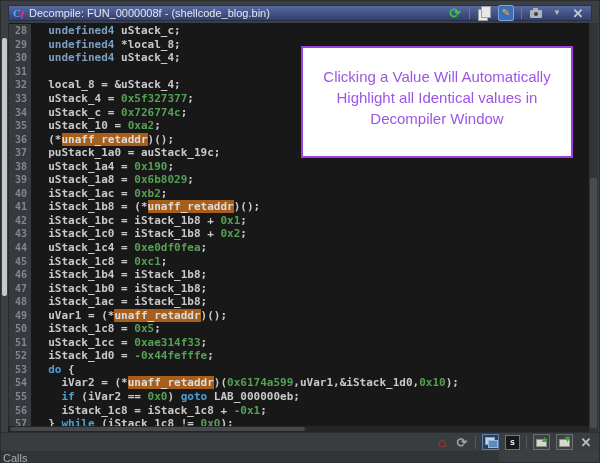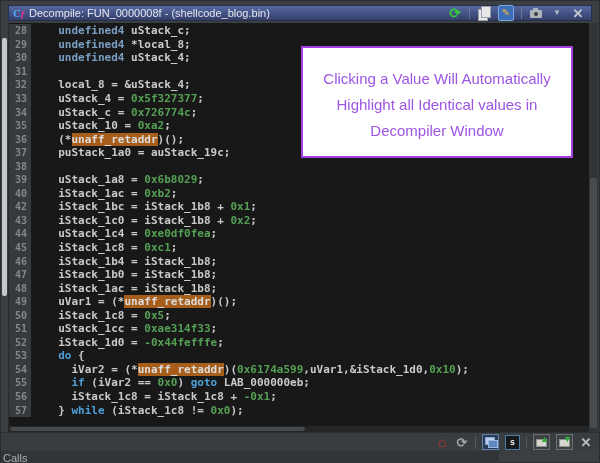--- a/index.html
+++ b/index.html
@@ -46,21 +46,21 @@
   .code-rows{position:absolute;left:0;top:1px;width:100%;}
   .crow{display:flex;height:13.55px;align-items:center;}
   .ln{
     width:22px;flex:0 0 22px;background:#36393d;color:#84888d;
     font:bold 10px "DejaVu Sans Mono",monospace;text-align:right;
     padding-right:4px;box-sizing:border-box;height:100%;
     display:flex;align-items:center;justify-content:flex-end;
   }
   .ctext{
     font:bold 11px "DejaVu Sans Mono",monospace;white-space:pre;
-    padding-left:14px;color:#c9c9c9;
+    padding-left:4px;color:#c9c9c9;
   }
   .seg-p{color:#c9c9c9;}
   .seg-y{color:#7a9ec2;}
   .seg-n{color:#55a055;}
   .seg-k{color:#4d9fd6;margin-top:16px;}
   .seg-h{background:#a85e1b;color:#dcdcdc;}
   .seg-cur{display:inline-block;width:0;border-left:2px solid #e8342a;height:12px;vertical-align:text-bottom;margin-right:-2px;}
 
   
   .vscroll{position:absolute;right:2px;top:23px;width:9px;height:409px;background:#323537;}
@@ -68,21 +68,21 @@
   .hscroll{position:absolute;left:8px;top:426px;width:581px;height:6px;background:#232526;}
   .hscroll .thumb{position:absolute;left:2px;top:1px;width:295px;height:4px;background:#45494c;border-radius:2px;}
 
   
   .note{
     position:absolute;left:301px;top:46px;width:272px;height:112px;
     background:#ffffff;border:2px solid #a13fe0;box-sizing:border-box;
     text-align:center;color:#9d55e3;
   }
   .note .nt{font-size:15px;margin-top:12px;}
-  .note .nb{font-size:15px;margin-top:18px;line-height:26px;white-space:pre-line;}
+  .note .nb{font-size:15px;margin-top:18px;line-height:21px;white-space:pre-line;}
 
   
   .btoolbar{
     position:absolute;left:1px;top:432px;width:598px;height:19px;
     background:#3a3d40;border-top:1px solid #2c2f31;display:flex;align-items:center;
     justify-content:flex-end;gap:6px;padding-right:6px;box-sizing:border-box;
   }
   .ico-home{color:#c92f2f;font-size:14px;font-weight:bold;}
   .ico-refresh-gray{color:#9aa0a5;font-weight:bold;font-size:13px;}
   .bt-sep{width:1px;height:13px;background:#54585c;}
@@ -168,28 +168,33 @@
       <div class="crow">
         <span class="ln">36</span>
         <span class="ctext"><span class="seg-p">  (*</span><span class="seg-h">unaff_re</span><span class="seg-cur"></span><span class="seg-h">taddr</span><span class="seg-p">)();</span></span>
       </div>
       <div class="crow">
         <span class="ln">37</span>
         <span class="ctext"><span class="seg-p">  puStack_1a0 = auStack_19c;</span></span>
       </div>
       <div class="crow">
         <span class="ln">38</span>
+        <span class="ctext"><span class="seg-p">  uStack_1a4 = </span><span class="seg-n">0x190</span><span class="seg-p">;</span></span>
       </div>
       <div class="crow">
         <span class="ln">39</span>
         <span class="ctext"><span class="seg-p">  uStack_1a8 = </span><span class="seg-n">0x6b8029</span><span class="seg-p">;</span></span>
       </div>
       <div class="crow">
         <span class="ln">40</span>
         <span class="ctext"><span class="seg-p">  iStack_1ac = </span><span class="seg-n">0xb2</span><span class="seg-p">;</span></span>
+      </div>
+      <div class="crow">
+        <span class="ln">41</span>
+        <span class="ctext"><span class="seg-p">  iStack_1b8 = (*</span><span class="seg-h">unaff_retaddr</span><span class="seg-p">)();</span></span>
       </div>
       <div class="crow">
         <span class="ln">42</span>
         <span class="ctext"><span class="seg-p">  iStack_1bc = iStack_1b8 + </span><span class="seg-n">0x1</span><span class="seg-p">;</span></span>
       </div>
       <div class="crow">
         <span class="ln">43</span>
         <span class="ctext"><span class="seg-p">  iStack_1c0 = iStack_1b8 + </span><span class="seg-n">0x2</span><span class="seg-p">;</span></span>
       </div>
       <div class="crow">

